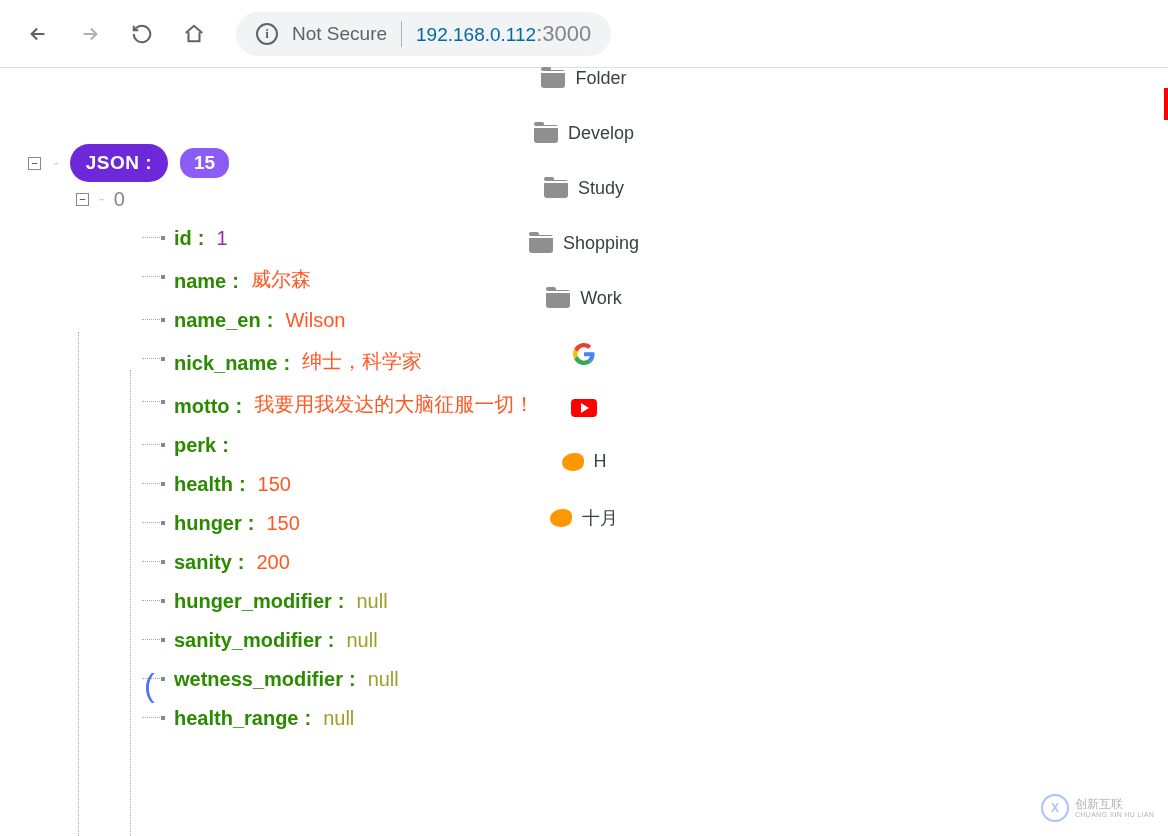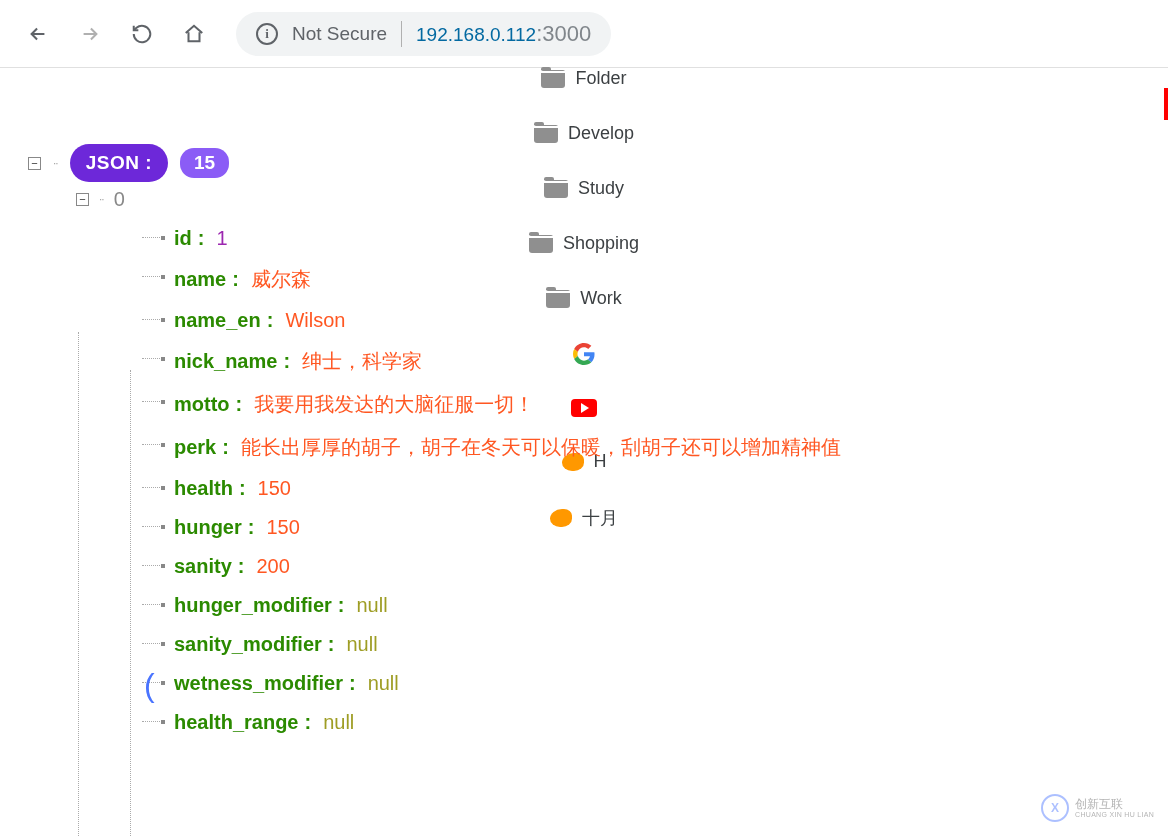--- a/index.html
+++ b/index.html
@@ -35,21 +35,21 @@
 .json-root { display: flex; align-items: center; gap: 12px; margin-bottom: 6px; }
 .collapse-box { width: 13px; height: 13px; border: 1px solid #888; display: inline-flex; align-items: center; justify-content: center; font-size: 11px; line-height: 1; color: #333; cursor: pointer; background: #fff; }
 .json-badge { background: #6d28d9; color: #fff; font-weight: 700; font-size: 19px; padding: 8px 16px; border-radius: 20px; letter-spacing: 0.5px; }
 .count-badge { background: #8b5cf6; color: #fff; font-weight: 700; font-size: 19px; padding: 4px 14px; border-radius: 14px; }
 .tree-line-dots { color: #999; font-size: 10px; letter-spacing: -1px; }
 
 .tree-level1 { margin-left: 48px; display: flex; align-items: center; gap: 10px; margin-bottom: 8px; margin-top: 6px; }
 .index-label { color: #888; font-size: 20px; }
 
 .tree-level2 { margin-left: 138px; position: relative; }
-.prop-row { display: flex; align-items: center; gap: 12px; padding: 8px 0 8px 8px; font-size: 20px; position: relative; }
+.prop-row { display: flex; align-items: flex-end; gap: 12px; padding: 8px 0 8px 8px; font-size: 20px; position: relative; }
 .prop-key { color: #2b8a00; font-weight: 700; }
 .prop-colon { color: #2b8a00; font-weight: 700; margin-left: -6px; }
 .val-num { color: #9c27b0; font-weight: 500; }
 .val-str { color: #ff5722; font-weight: 500; }
 .val-null { color: #9e9d24; font-weight: 500; }
 
 .tree-guide-v1 { position: absolute; left: 78px; top: 206px; width: 1px; height: 620px; border-left: 1px dotted #aaa; }
 .tree-guide-v2 { position: absolute; left: 130px; top: 244px; width: 1px; height: 580px; border-left: 1px dotted #aaa; }
 .tree-guide-h { position: absolute; left: -24px; top: 18px; width: 20px; height: 1px; border-top: 1px dotted #aaa; }
 .tree-guide-h::after { content: ""; position: absolute; right: -3px; top: -2px; width: 4px; height: 4px; background: #888; }
@@ -180,21 +180,20 @@
     <div class="prop-row">
         <span class="tree-guide-h"></span>
         <span class="prop-key">motto</span>
         <span class="prop-colon">:</span>
         <span class="val-str">我要用我发达的大脑征服一切！</span>
       </div>
     <div class="prop-row">
         <span class="tree-guide-h"></span>
         <span class="prop-key">perk</span>
         <span class="prop-colon">:</span>
-        <span class="val-str">能长出厚厚的胡子，胡子在冬天可以保暖，刮胡子还可以增加精神值</span>
       </div>
     <div class="prop-row">
         <span class="tree-guide-h"></span>
         <span class="prop-key">health</span>
         <span class="prop-colon">:</span>
         <span class="val-str">150</span>
       </div>
     <div class="prop-row">
         <span class="tree-guide-h"></span>
         <span class="prop-key">hunger</span>

